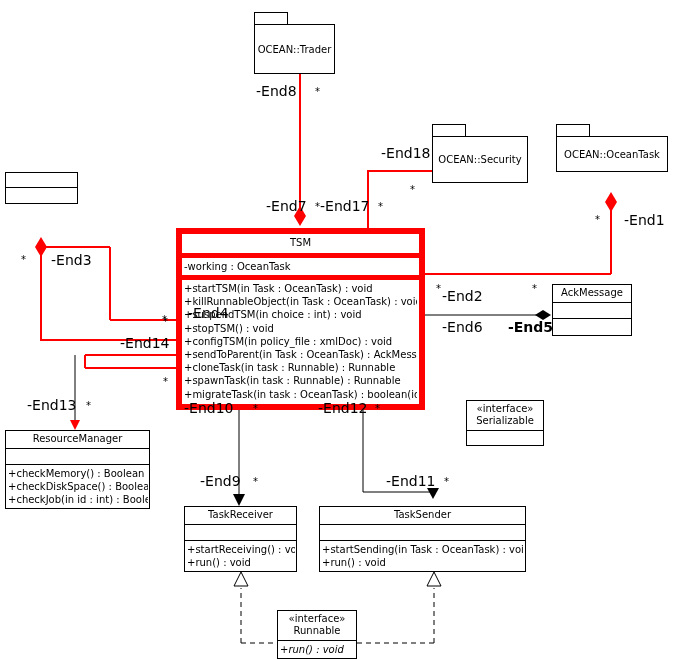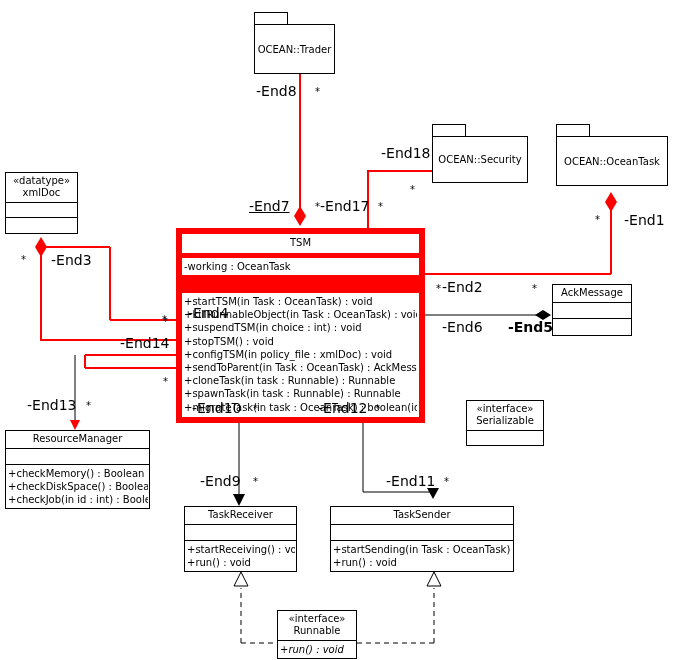--- a/index.html
+++ b/index.html
@@ -77,21 +77,21 @@
   }
   #tsm .tsm-name {
     text-align: center;
     padding: 3px 0 4px 0;
     line-height: 12px;
     margin-bottom: 3px;
   }
   #tsm .tsm-attr {
     padding: 2px 2px;
     line-height: 13px;
-    margin-bottom: 16px;
+    margin-bottom: 3px;
   }
   #tsm .tsm-ops {
     padding: 2px 2px 3px 2px;
     line-height: 13.2px;
   }
   #tsm .op-line { white-space: nowrap; }
 
   
   .pkg {
     position: absolute;
@@ -189,28 +189,24 @@
     <div class="body" style="height:50px;">OCEAN::Trader</div>
   </div>
 
   <div class="pkg" style="left:432px; top:124px; width:96px;">
     <div class="tab" style="width:34px;"></div>
     <div class="body" style="height:47px;">OCEAN::Security</div>
   </div>
 
   <div class="pkg" style="left:556px; top:124px; width:112px;">
     <div class="tab" style="width:34px;"></div>
-    <div class="body" style="height:50px;">OCEAN::OceanTask</div>
+    <div class="body" style="height:36px;">OCEAN::OceanTask</div>
   </div>
 
   <div class="umlbox" style="left:5px; top:172px; width:73px;">
-    <div class="cmp name-cmp">
-      <div>«datatype»</div>
-      <div>xmlDoc</div>
-    </div>
     <div class="cmp attr-cmp" style="height:15px;"></div>
     <div class="cmp op-cmp" style="height:15px;"></div>
   </div>
 
   <div id="tsm" style="left:176px; top:228px; width:249px;">
     <div class="inner">
       <div class="cmp-red tsm-name">
         <span>TSM</span>
       </div>
       <div class="cmp-red tsm-attr">
@@ -262,21 +258,21 @@
     <div class="cmp name-cmp">
       <div>TaskReceiver</div>
     </div>
     <div class="cmp attr-cmp" style="height:16px;"></div>
     <div class="cmp op-cmp">
       <div class="op-line">+startReceiving() : void</div>
       <div class="op-line">+run() : void</div>
     </div>
   </div>
 
-  <div class="umlbox" style="left:330px; top:506px; width:184px;">
+  <div class="umlbox" style="left:319px; top:506px; width:207px;">
     <div class="cmp name-cmp">
       <div>TaskSender</div>
     </div>
     <div class="cmp attr-cmp" style="height:16px;"></div>
     <div class="cmp op-cmp">
       <div class="op-line">+startSending(in Task : OceanTask) : void</div>
       <div class="op-line">+run() : void</div>
     </div>
   </div>
 
@@ -289,50 +285,50 @@
       <div class="op-line">+run() : void</div>
     </div>
   </div>
 
   <div class="elabel" style="left:256px; top:86px;">-End8</div>
   <div class="mult" style="left:315px; top:88px;">*</div>
 
   <div class="elabel" style="left:381px; top:148px;">-End18</div>
   <div class="mult" style="left:410px; top:186px;">*</div>
 
-  <div class="elabel" style="left:249px; top:201px;text-decoration:underline;">-End7</div>
+  <div class="elabel" style="left:266px; top:201px;">-End7</div>
   <div class="elabel" style="left:320px; top:201px;">-End17</div>
   <div class="mult" style="left:315px; top:203px;">*</div>
   <div class="mult" style="left:378px; top:203px;">*</div>
 
   <div class="elabel" style="left:624px; top:215px;">-End1</div>
   <div class="mult" style="left:595px; top:216px;">*</div>
 
   <div class="elabel" style="left:51px; top:255px;">-End3</div>
   <div class="mult" style="left:21px; top:256px;">*</div>
 
-  <div class="elabel" style="left:442px; top:282px;">-End2</div>
+  <div class="elabel" style="left:442px; top:291px;">-End2</div>
   <div class="mult" style="left:436px; top:285px;">*</div>
   <div class="mult" style="left:532px; top:285px;">*</div>
 
   <div class="elabel" style="left:442px; top:322px;">-End6</div>
   <div class="elabel" style="left:508px; top:322px;font-weight:bold;">-End5</div>
 
   <div class="mult" style="left:163px; top:318px;">*</div>
   <div class="elabel" style="left:188px; top:308px; color:#000000;">-End4</div>
 
   <div class="elabel" style="left:120px; top:338px;">-End14</div>
   <div class="mult" style="left:162px; top:316px;">*</div>
 
   <div class="mult" style="left:163px; top:378px;">*</div>
 
   <div class="elabel" style="left:27px; top:400px;">-End13</div>
   <div class="mult" style="left:86px; top:402px;">*</div>
 
-  <div class="elabel" style="left:192px; top:403px;text-align:right;">-End10</div>
+  <div class="elabel" style="left:184px; top:403px;text-align:right;">-End10</div>
   <div class="mult" style="left:253px; top:405px;">*</div>
 
   <div class="elabel" style="left:318px; top:403px;">-End12</div>
   <div class="mult" style="left:375px; top:405px;">*</div>
 
   <div class="elabel" style="left:200px; top:476px;">-End9</div>
   <div class="mult" style="left:253px; top:478px;">*</div>
 
   <div class="elabel" style="left:386px; top:476px;">-End11</div>
   <div class="mult" style="left:444px; top:478px;">*</div>

